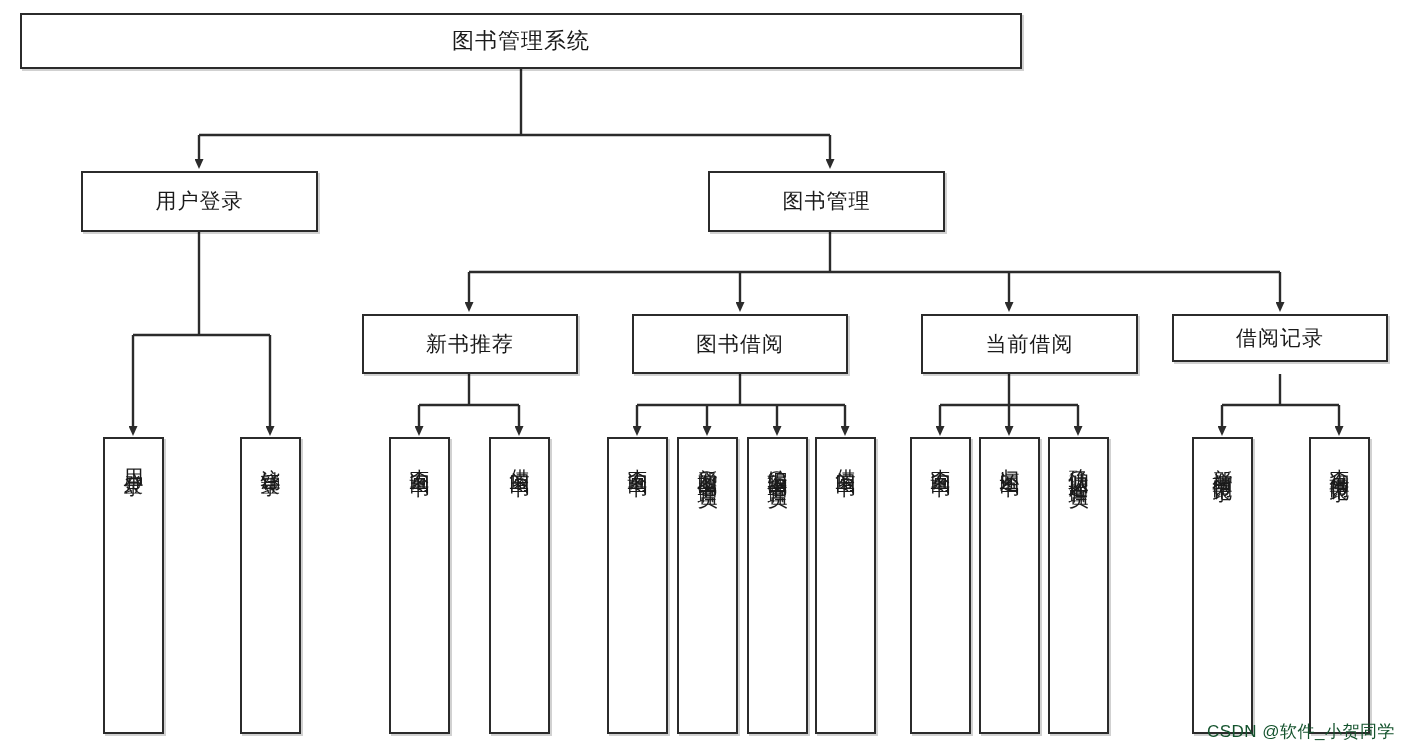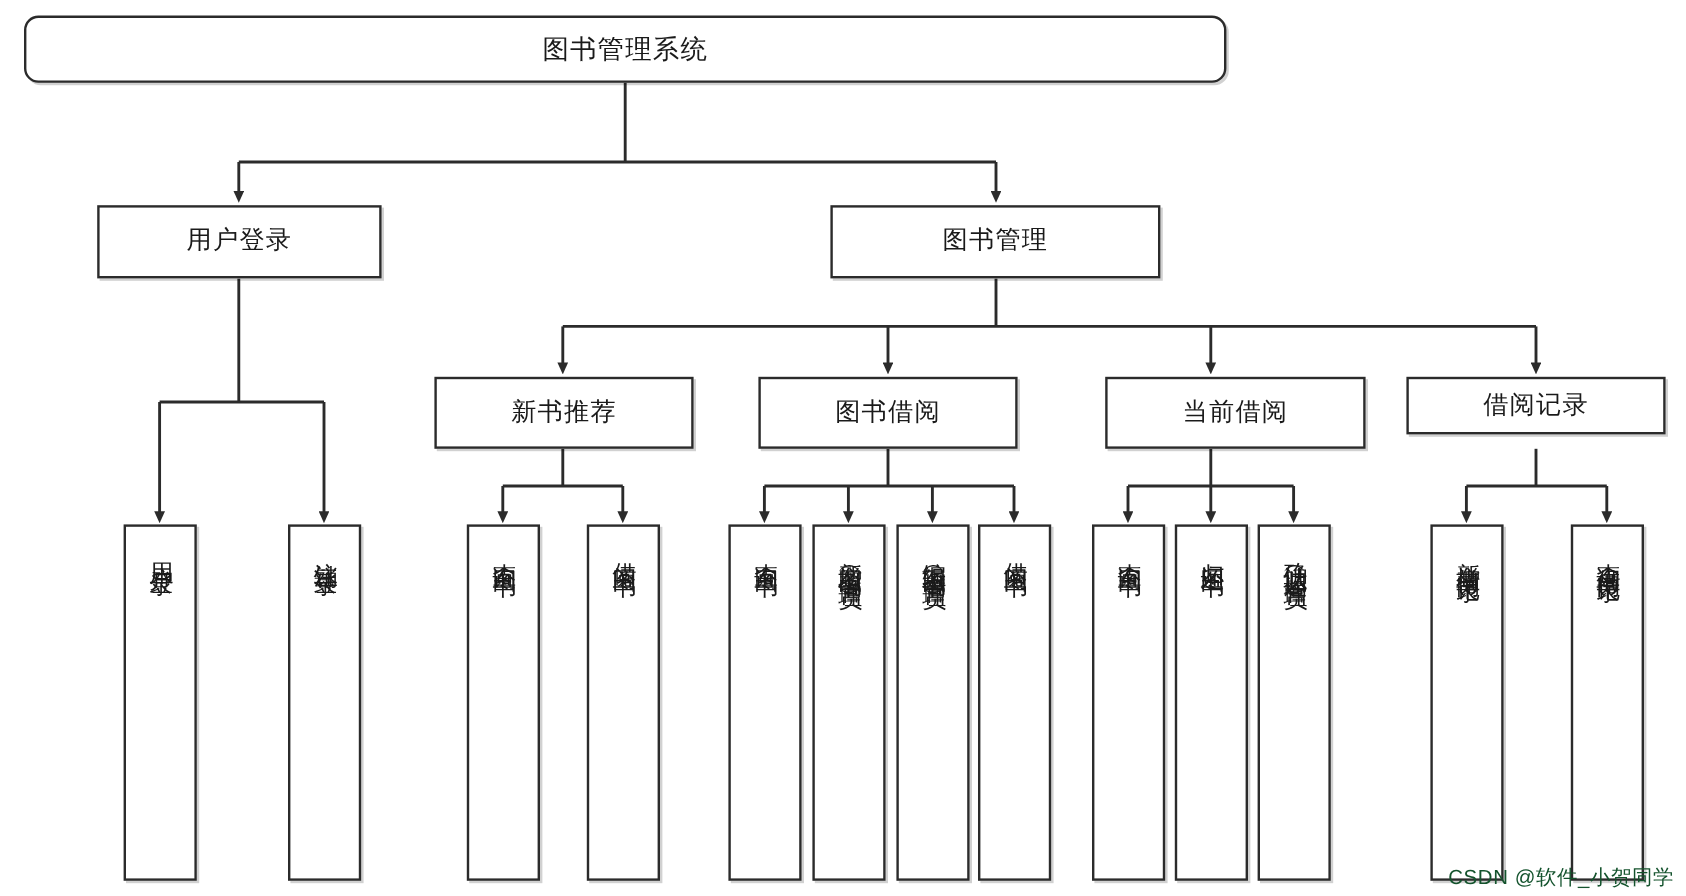--- a/index.html
+++ b/index.html
@@ -122,28 +122,28 @@
       <path d="M1009,405 L1009,427" marker-end="url(#arrow)"></path>
       <path d="M1078,405 L1078,427" marker-end="url(#arrow)"></path>
 
       <path d="M1280,374 L1280,405"></path>
       <path d="M1222,405 L1339,405"></path>
       <path d="M1222,405 L1222,427" marker-end="url(#arrow)"></path>
       <path d="M1339,405 L1339,427" marker-end="url(#arrow)"></path>
     </g>
   </svg>
 
-  <div class="node root" style="left:20px; top:13px; width:1002px; height:56px;border-radius:12px;">
+  <div class="node root" style="left:20px; top:13px; width:1002px; height:56px;">
     <span class="label">图书管理系统</span>
   </div>
 
   <div class="node" style="left:81px; top:171px; width:237px; height:61px;">
     <span class="label">用户登录</span>
   </div>
-  <div class="node" style="left:692px; top:171px; width:275px; height:61px;">
+  <div class="node" style="left:708px; top:171px; width:237px; height:61px;">
     <span class="label">图书管理</span>
   </div>
 
   <div class="node" style="left:362px; top:314px; width:216px; height:60px;">
     <span class="label">新书推荐</span>
   </div>
   <div class="node" style="left:632px; top:314px; width:216px; height:60px;">
     <span class="label">图书借阅</span>
   </div>
   <div class="node" style="left:901px; top:314px; width:217px; height:60px;margin-left:20px;">

